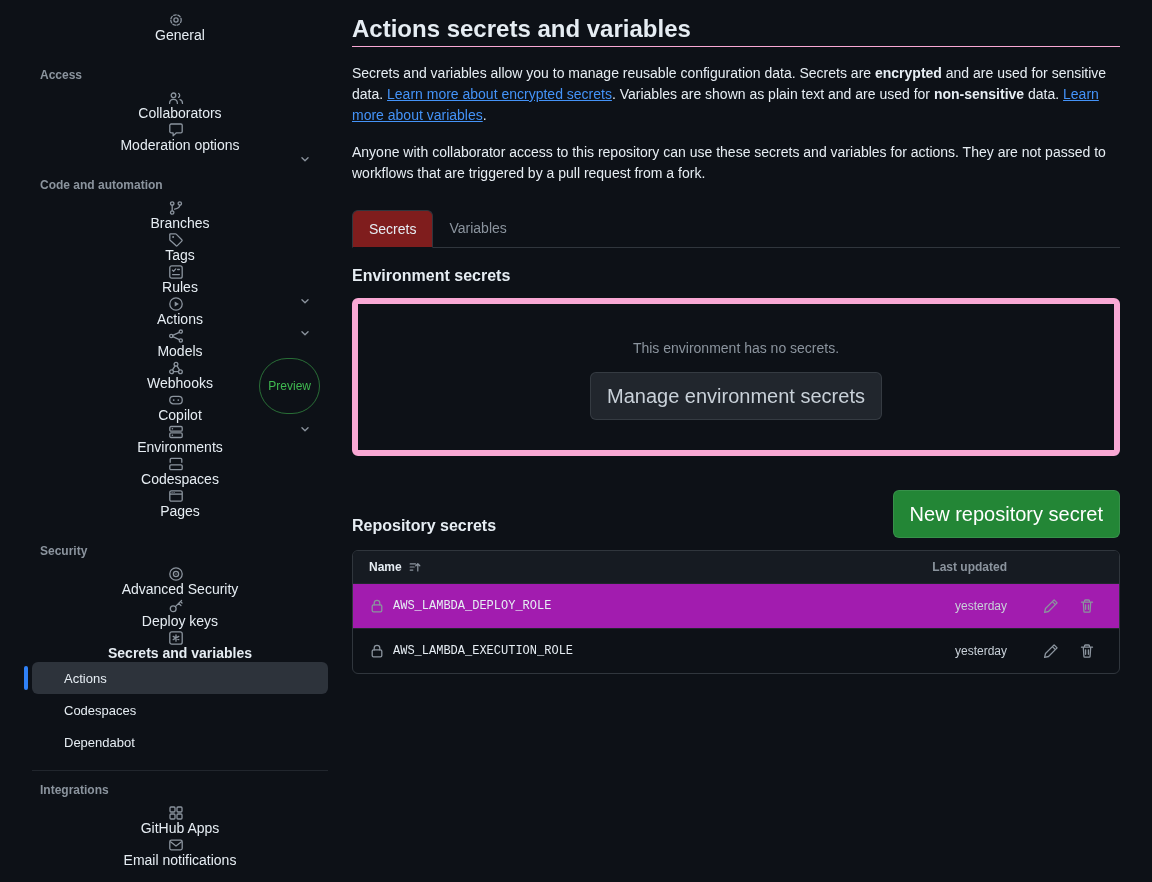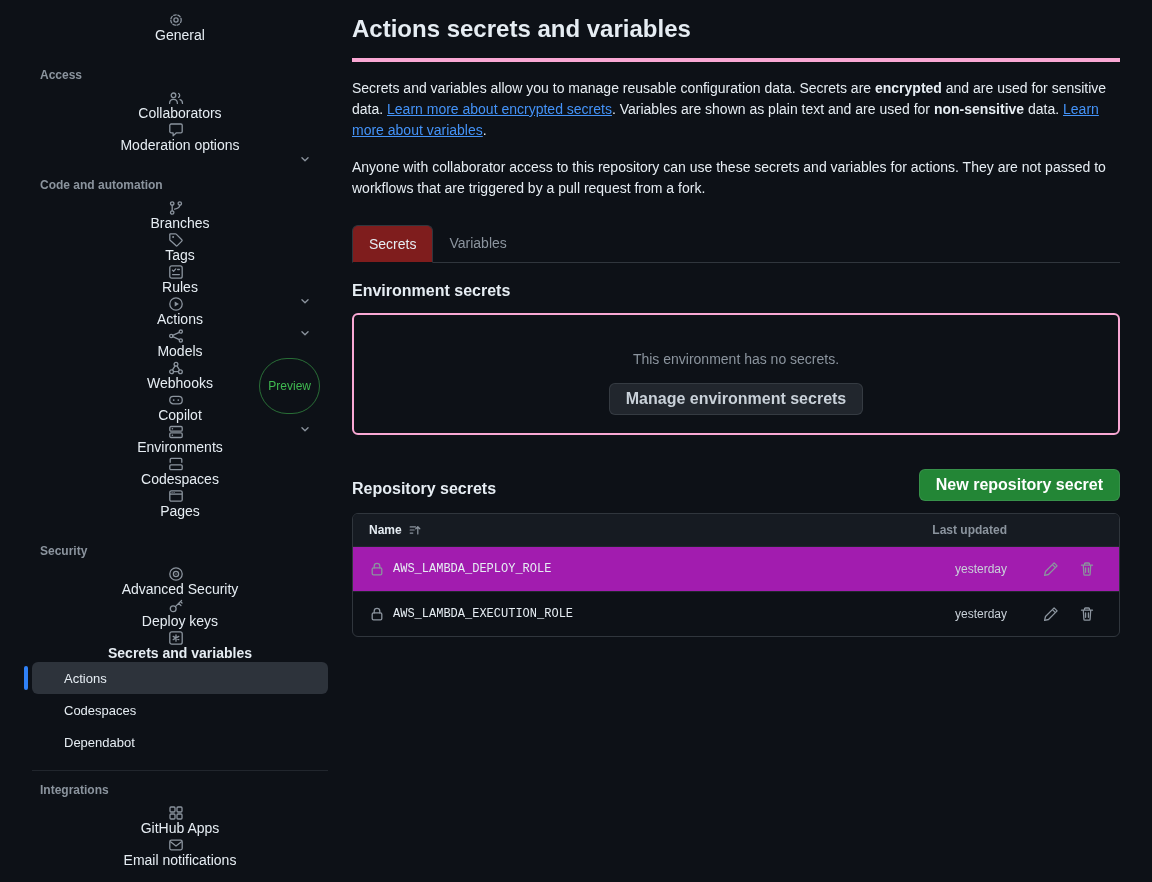--- a/index.html
+++ b/index.html
@@ -45,45 +45,45 @@
   .active-bar {
     position: absolute; left: -8px; top: 4px;
     width: 4px; height: 24px; border-radius: 2px; background: #2f81f7;
   }
   .nav-divider { height: 1px; background: #21262d; margin: 12px 0; }
 
   
   .main { flex: 1; padding: 14px 32px 0 0; min-width: 0; }
   .page-title {
     font-size: 24px; font-weight: 600; line-height: 30px;
-    padding-bottom: 14px; border-bottom: 4px solid #f9a8d4;
+    padding-bottom: 2px; border-bottom: 1px solid #f9a8d4;
   }
   .intro p { margin-top: 16px; line-height: 21px; font-size: 14px; color: #e6edf3; }
   .intro b { font-weight: 700; }
   a.link { color: #4493f8; text-decoration: underline; cursor: pointer; }
 
   .tabnav { margin-top: 26px; border-bottom: 1px solid #30363d; display: flex; }
   .tab { padding: 8px 16px; font-size: 14px; line-height: 20px; cursor: pointer; }
   .tab.active {
     background: #7f1d1d; border: 1px solid #30363d; border-bottom-color: #0d1117;
     border-radius: 6px 6px 0 0; margin-bottom: -1px; color: #e6edf3;
   }
   .tab.inactive { color: #8b949e; }
 
   .section-heading { font-size: 16px; font-weight: 600; line-height: 24px; margin-top: 16px; }
 
   .empty-box {
-    margin-top: 10px; border: 2px solid #f9a8d4; border-radius: 6px;
-    text-align: center; padding: 36px 0 18px;
+    margin-top: 10px; border: 6px solid #f9a8d4; border-radius: 6px;
+    text-align: center; padding: 36px 0 30px;
   }
   .empty-msg { color: #8b949e; font-size: 14px; }
   .btn {
-    display: inline-block; height: 32px; padding: 0 16px;
+    display: inline-block; height: 48px; padding: 0 16px;
     border-radius: 6px; border: 1px solid rgba(240,246,252,0.1);
-    font-family: inherit; font-size: 16px; font-weight: 700; cursor: pointer;
+    font-family: inherit; font-size: 20px; font-weight: 400; cursor: pointer;
   }
   .btn-secondary { margin-top: 16px; background: #21262d; color: #c9d1d9; }
   .btn-primary { background: #238636; color: #ffffff; }
 
   .repo-head { margin-top: 34px; display: flex; align-items: flex-end; justify-content: space-between; }
 
   .table { margin-top: 12px; border: 1px solid #30363d; border-radius: 6px; overflow: hidden; }
   .thead { display: flex; background: #161b22; padding: 9px 16px; }
   .th-name { flex: 1; display: flex; align-items: center; gap: 6px; font-size: 12px; font-weight: 600; color: #e6edf3; cursor: pointer; }
   .sort-icon { width: 14px; height: 14px; }

